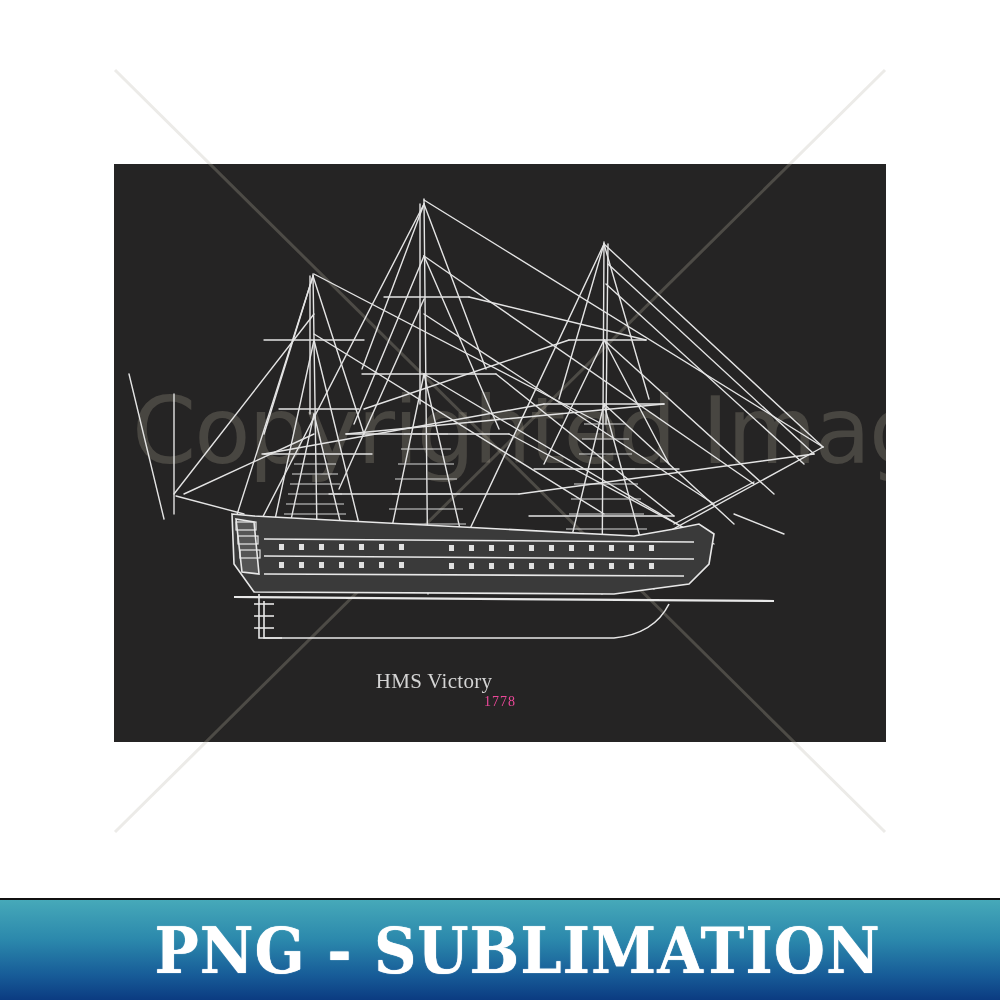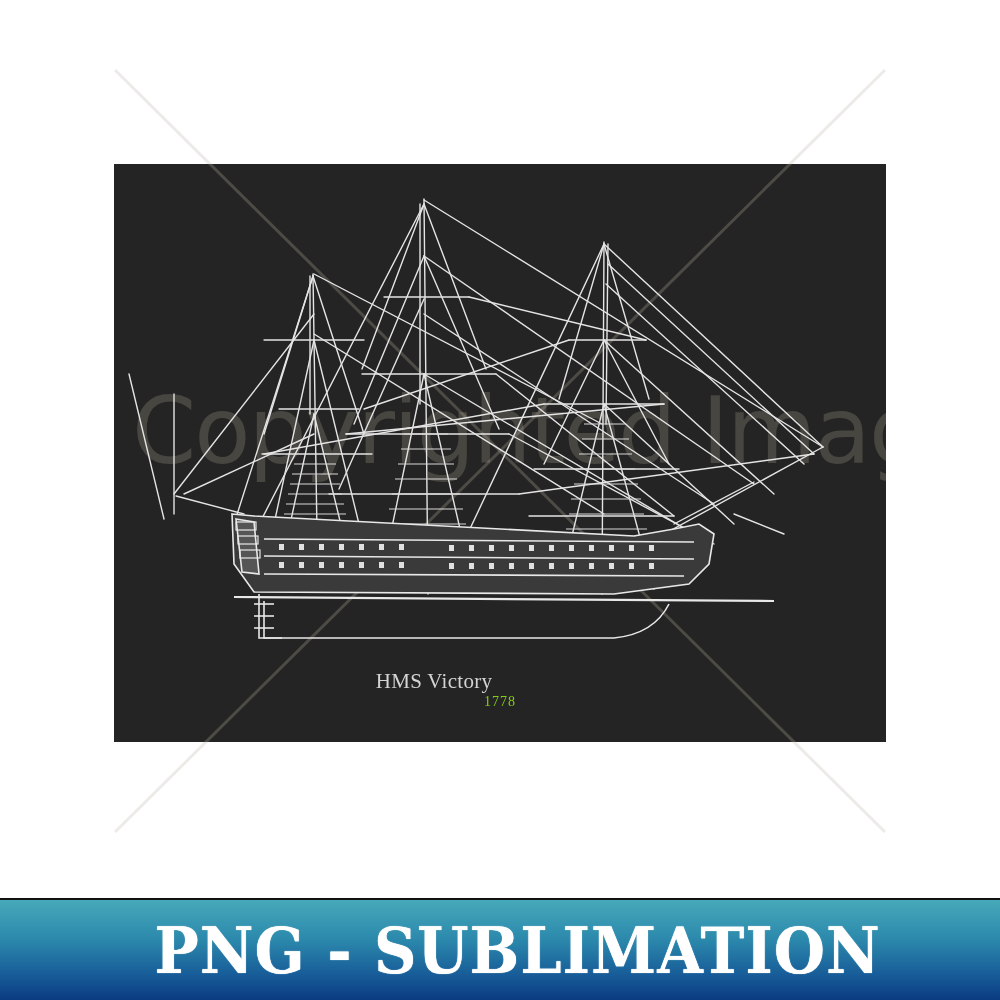--- a/index.html
+++ b/index.html
@@ -22,21 +22,21 @@
     color: rgba(200,190,170,0.22);
     white-space: nowrap;
   }
   .caption-title {
     position: absolute; left: 0; width: 640px; top: 505px; text-align: center;
     font-family: "Liberation Serif", serif; font-size: 21px; color: #d4d4d4;
     letter-spacing: 0.3px;
   }
   .caption-year {
     position: absolute; left: 0; width: 772px; top: 530px; text-align: center;
-    font-family: "Liberation Serif", serif; font-size: 14px; color: #84cc16;
+    font-family: "Liberation Serif", serif; font-size: 14px; color: #ec4899;
     letter-spacing: 1px;
   }
   .banner {
     position: absolute; left: 0; top: 898px; width: 1000px; height: 102px;
     border-top: 2px solid #111;
     box-sizing: border-box;
     background: linear-gradient(to bottom, #46a9b9 0%, #2b88ac 40%, #175c98 75%, #0b3b81 100%);
     display: flex; align-items: center; justify-content: center; padding-left: 35px;
   }
   .banner-text {

